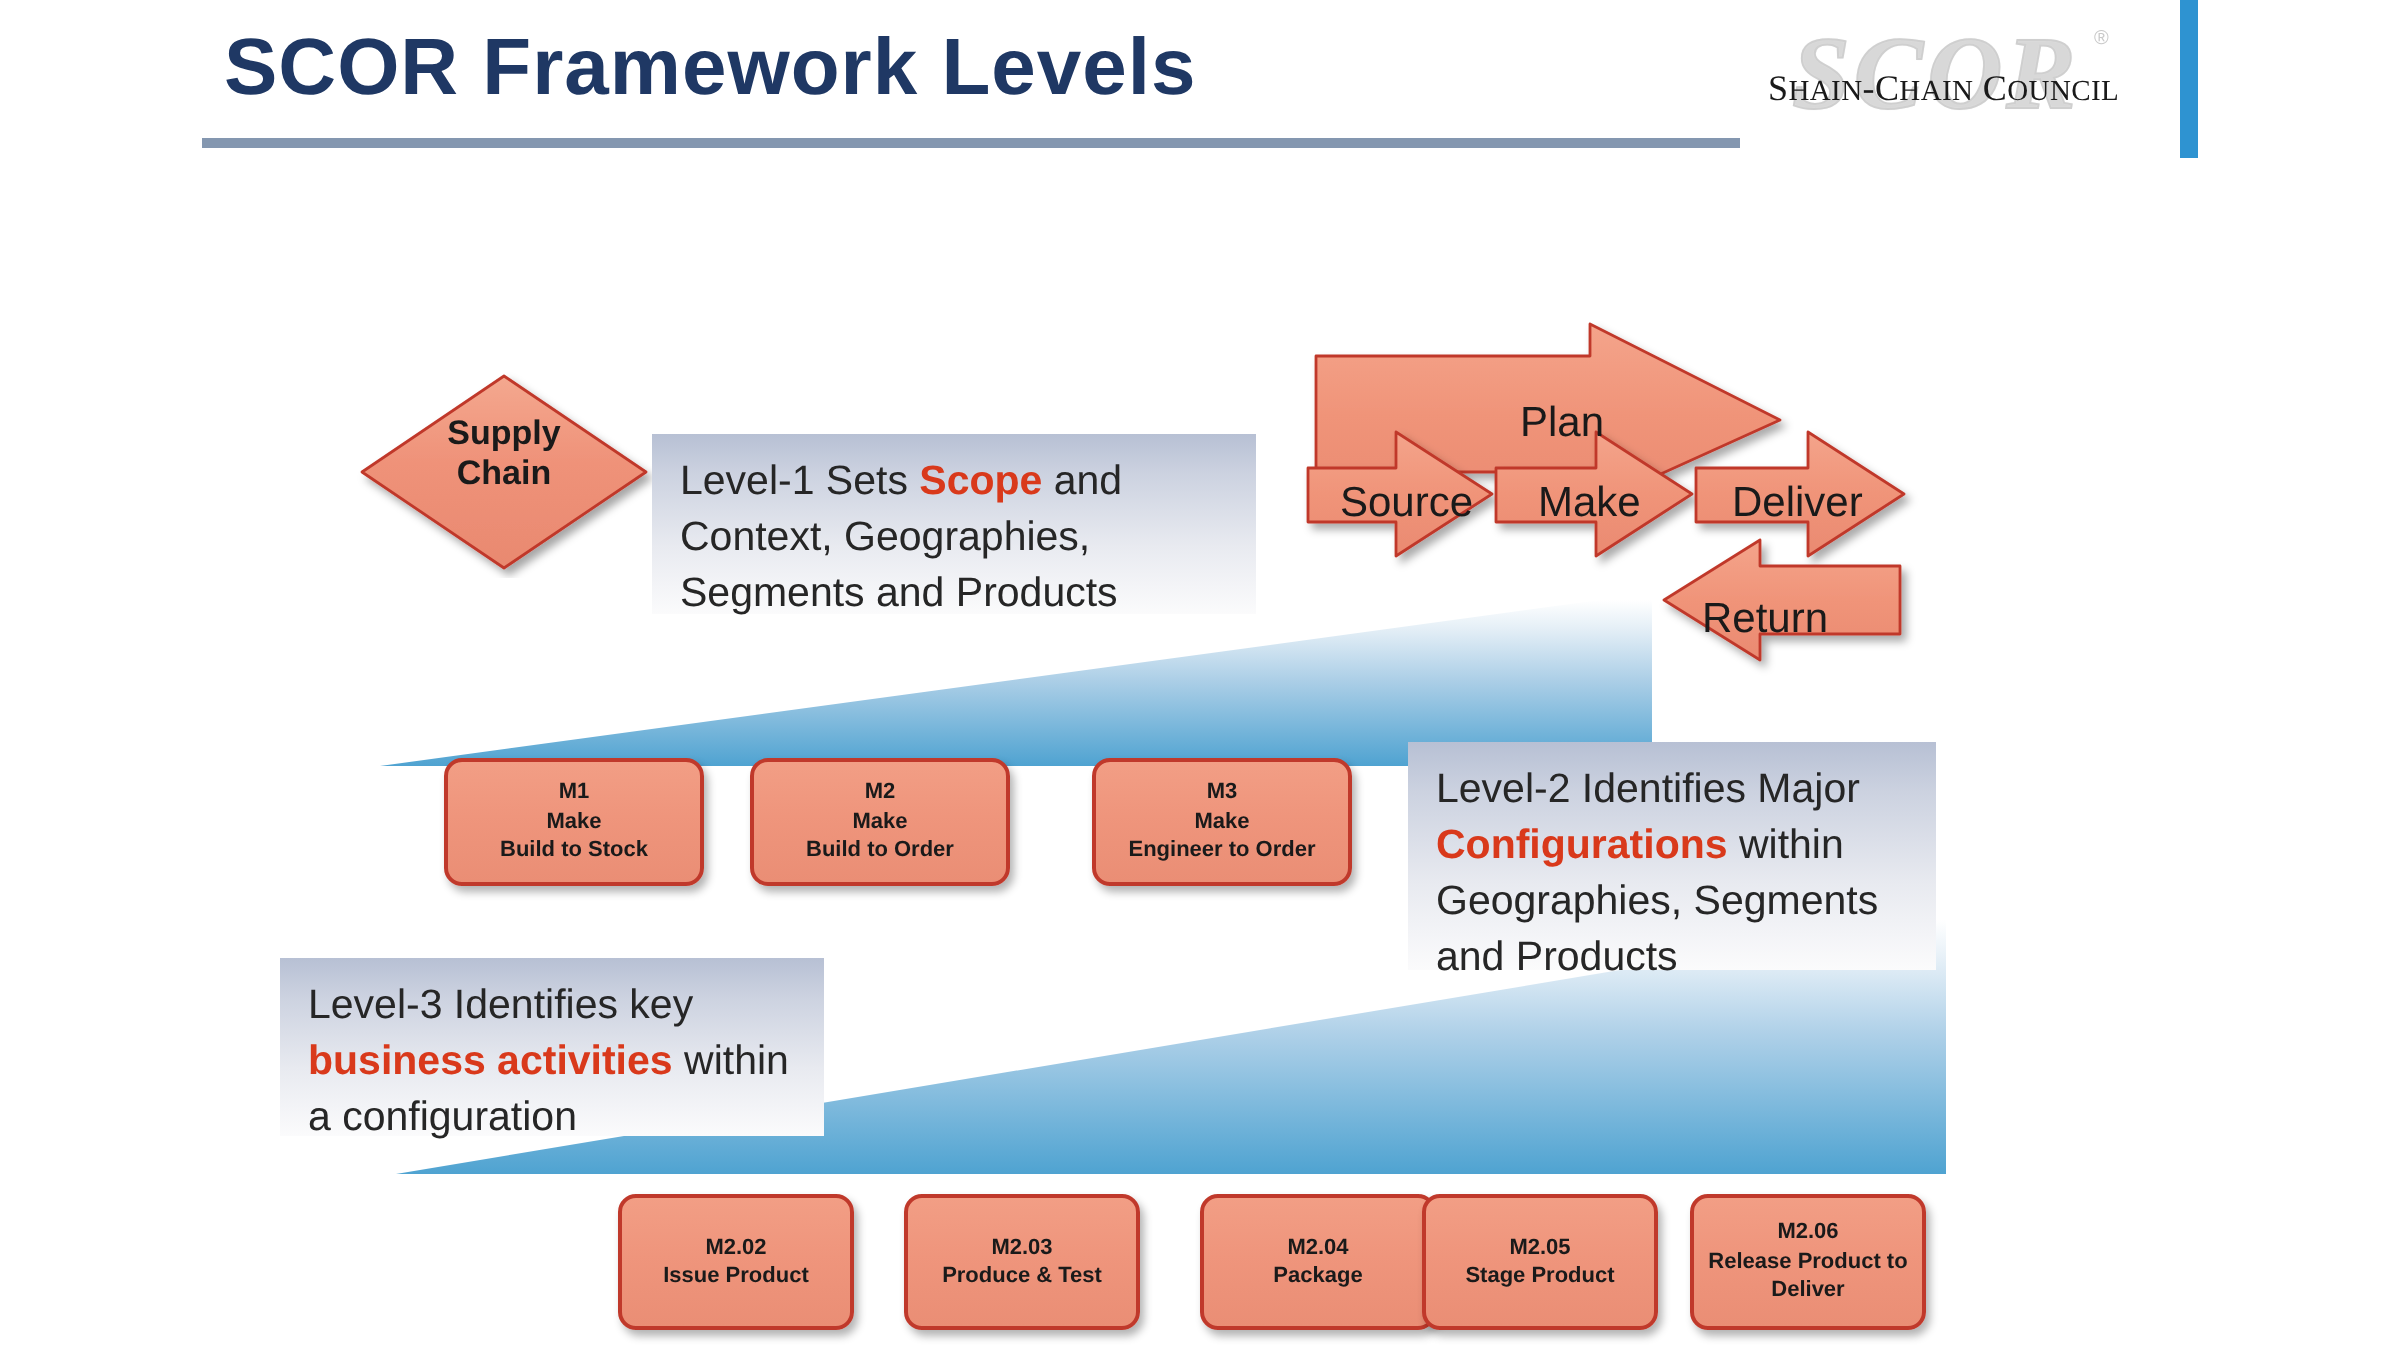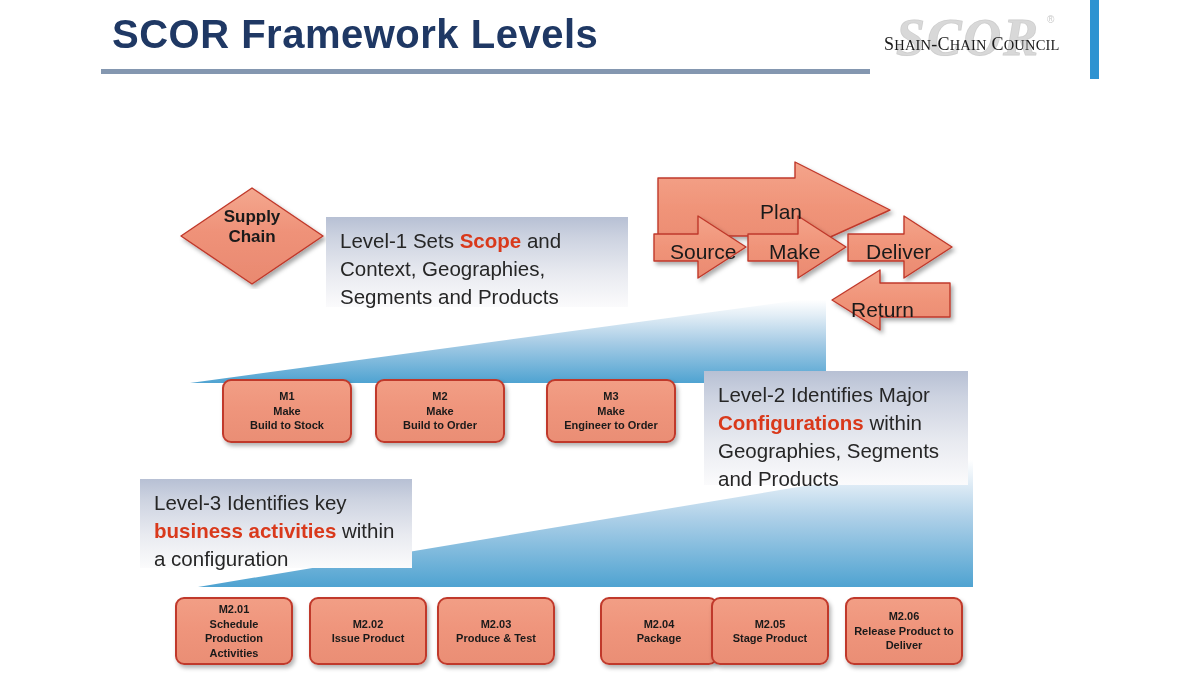--- a/index.html
+++ b/index.html
@@ -174,21 +174,21 @@
 
   
   #m1 { left: 206px; top: 379px; width: 130px; height: 64px; margin-left: 16px; }
   #m2 { left: 375px; top: 379px; width: 130px; height: 64px; }
   #m3 { left: 546px; top: 379px; width: 130px; height: 64px; }
 
   
   .l3box { top: 597px; width: 118px; height: 68px; }
   #m201 { left: 175px; }
   #m202 { left: 309px; }
-  #m203 { left: 437px; border-radius: 10px; }
+  #m203 { left: 452px; }
   #m204 { left: 600px; }
   #m205 { left: 711px; }
   #m206 { left: 845px; }
 </style>
 </head>
 <body>
 
 <div id="slide">
 
   <div id="title">SCOR Framework Levels</div>
@@ -300,26 +300,20 @@
     </div>
   </div>
   <div class="pbox" id="m3">
     <div>
       <span class="code">M3</span>
       <span class="code">Make</span>
       <span class="code">Engineer to Order</span>
     </div>
   </div>
 
-  <div class="pbox l3box" id="m201">
-    <div>
-      <span class="code">M2.01</span>
-      <span class="code">Schedule Production Activities</span>
-    </div>
-  </div>
   <div class="pbox l3box" id="m202">
     <div>
       <span class="code">M2.02</span>
       <span class="code">Issue Product</span>
     </div>
   </div>
   <div class="pbox l3box" id="m203">
     <div>
       <span class="code">M2.03</span>
       <span class="code">Produce &amp; Test</span>

